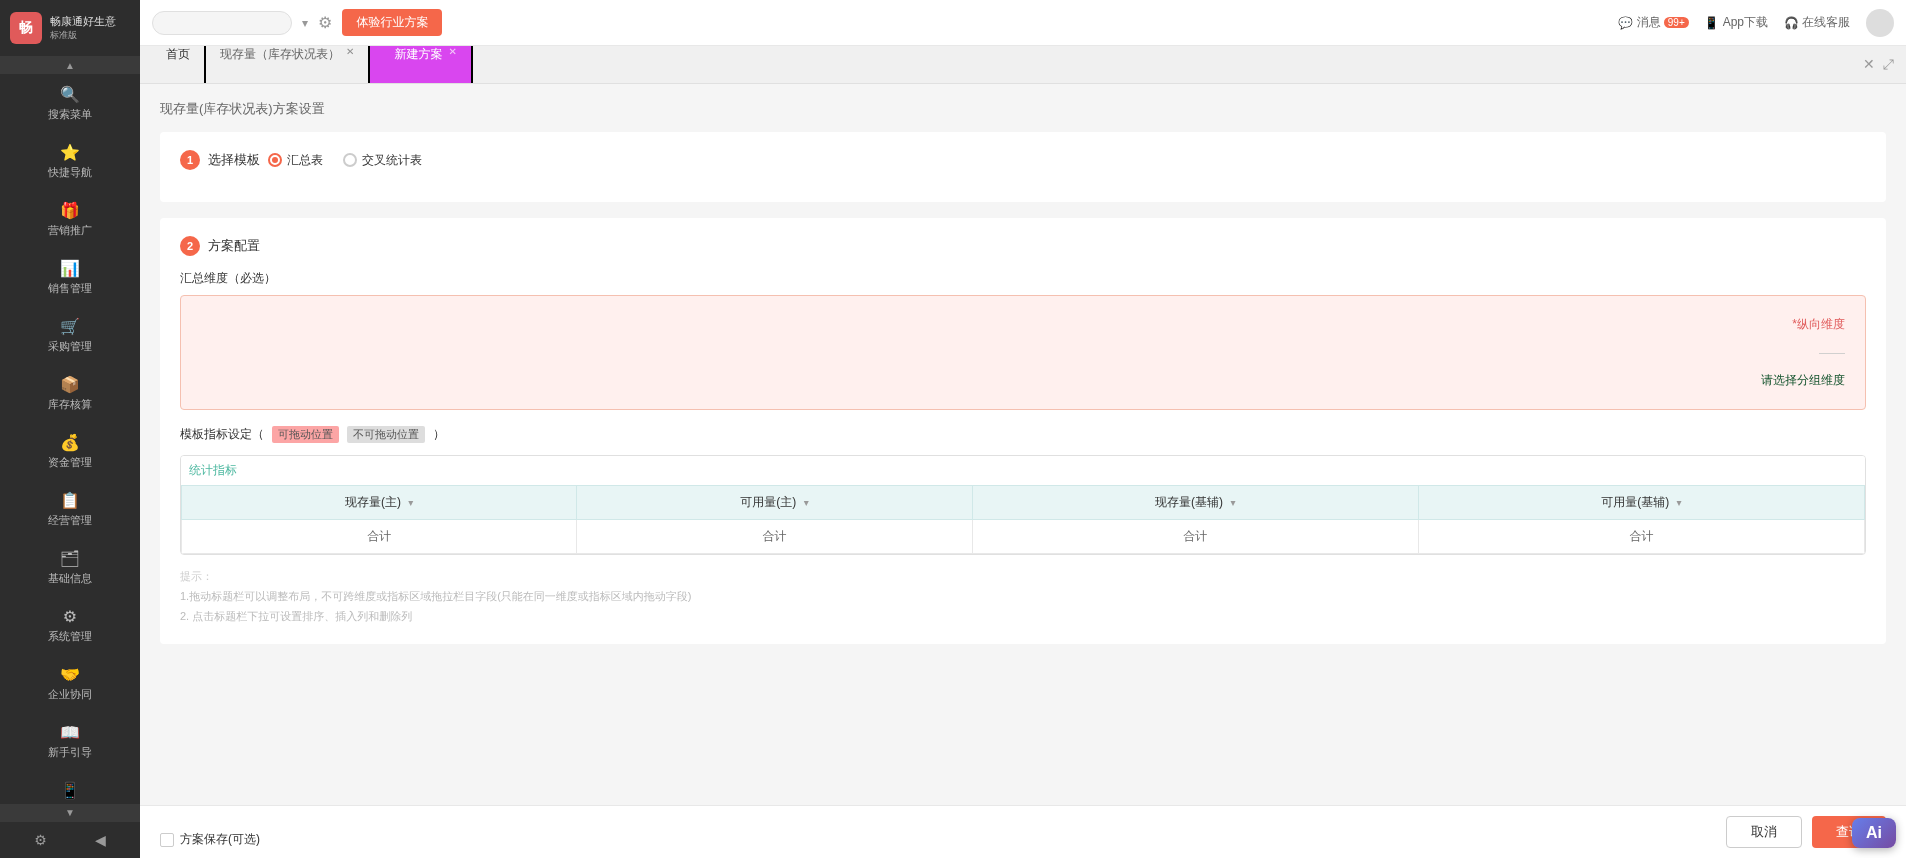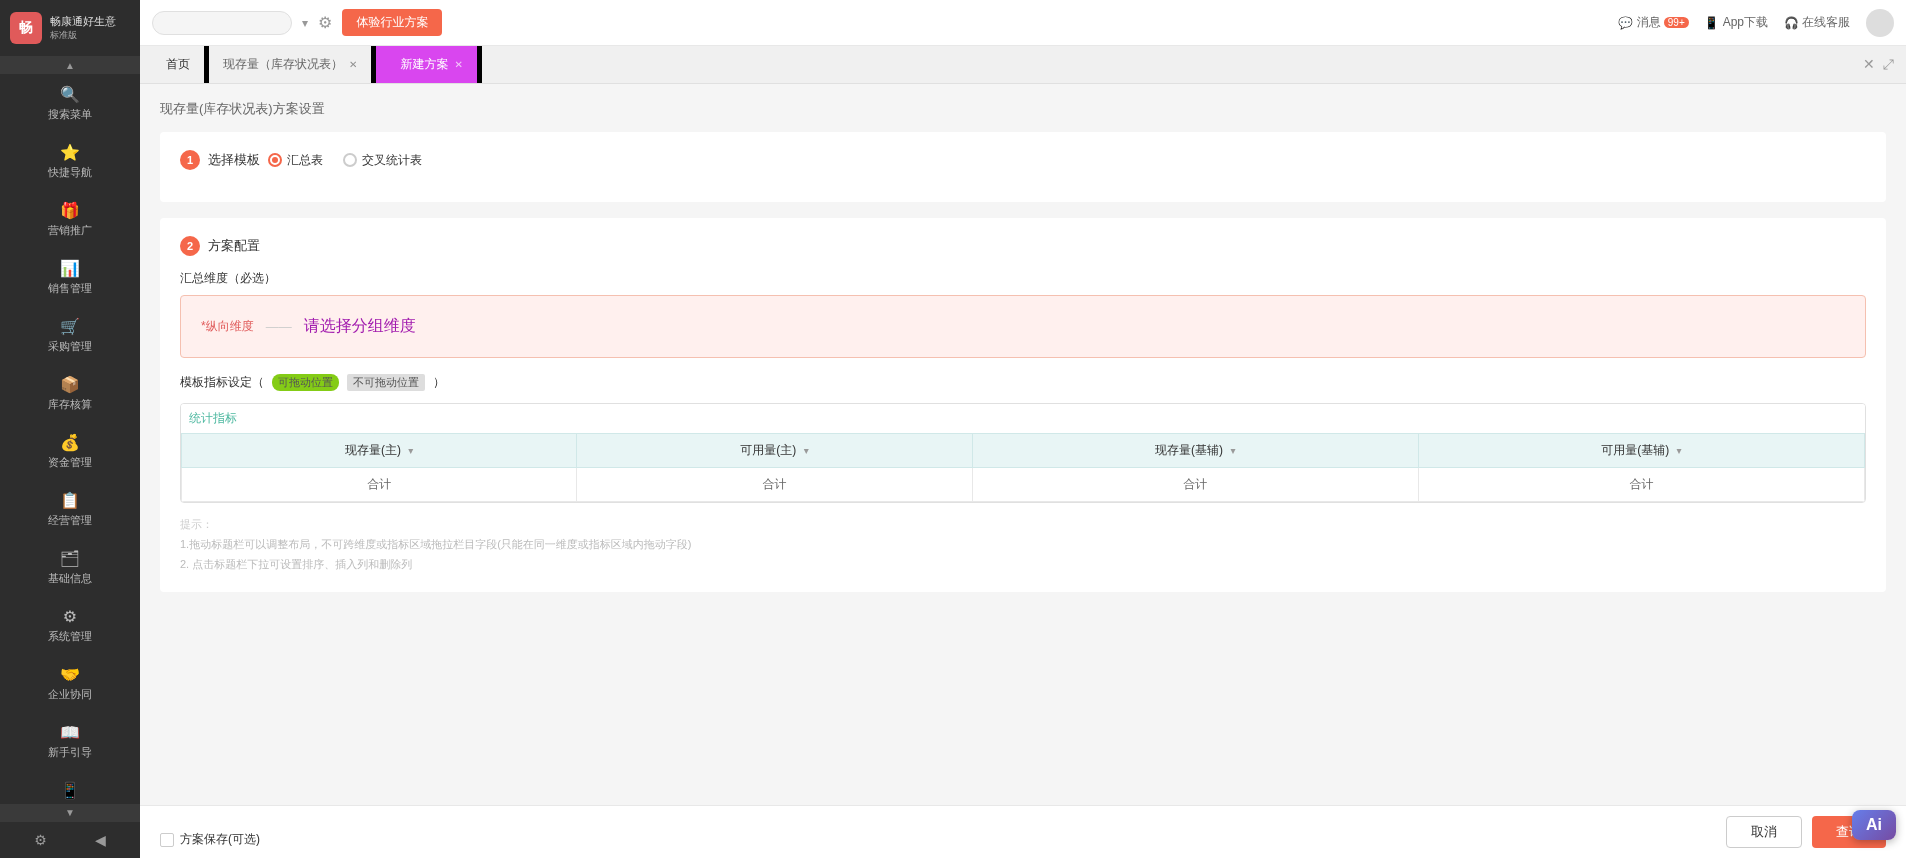--- a/index.html
+++ b/index.html
@@ -148,26 +148,26 @@
       padding: 0 12px;
       gap: 0;
       flex-shrink: 0;
       border-bottom: 1px solid #e0e0e0;
       height: 38px;
     }
     .tab {
       padding: 0 14px;
       height: 100%;
       display: flex;
-      align-items: center;
+      align-items: flex-start;
       gap: 6px;
       cursor: pointer;
       font-size: 12px;
       color: #666;
-      border-right: 5px solid #000000;
+      border-right: 2px solid #000000;
     }
     .tab.active {
       background: #d946ef;
       color: white;
       border-radius: 0;
       padding-left: 24px;
     }
     .tab-close {
       font-size: 10px;
       opacity: 0.7;
@@ -266,50 +266,51 @@
       margin-bottom: 8px;
     }
 
     .dimension-area {
       border: 1px solid #f5c0b0;
       background: #fff0ee;
       border-radius: 4px;
       padding: 20px;
       margin-bottom: 16px;
       display: flex;
-      align-items: center;
+      align-items: flex-end;
       gap: 12px;
+      flex-direction: column;
     }
     .dimension-label {
       color: #e05a5a;
       font-size: 12px;
     }
     .dimension-dash {
       color: #ccc;
     }
     .dimension-placeholder {
-      color: #a21caf;
-      font-size: 16px;
+      color: #14532d;
+      font-size: 12px;
     }
 
     
     .indicator-config {
       margin-bottom: 12px;
     }
     .indicator-label {
       font-size: 12px;
       color: #333;
       margin-bottom: 8px;
       display: flex;
       align-items: flex-end;
       gap: 8px;
     }
     .indicator-badge-draggable {
-      background: #84cc16;
-      border-radius: 8px;
+      background: #fca5a5;
+      border-radius: 2px;
       padding: 1px 6px;
       font-size: 11px;
       color: #555;
     }
     .indicator-badge-fixed {
       background: #ddd;
       border-radius: 2px;
       padding: 1px 6px;
       font-size: 11px;
       color: #555;
@@ -404,21 +405,21 @@
       border-radius: 4px;
       padding: 6px 24px;
       cursor: pointer;
       font-size: 13px;
       color: white;
     }
 
     
     .ai-fab {
       position: fixed;
-      bottom: 18px;
+      bottom: 10px;
       right: 10px;
       background: linear-gradient(135deg, #667eea, #764ba2);
       color: white;
       border-radius: 8px;
       padding: 6px 14px;
       font-size: 16px;
       font-weight: bold;
       cursor: pointer;
       box-shadow: 0 2px 8px rgba(0,0,0,0.3);
     }

